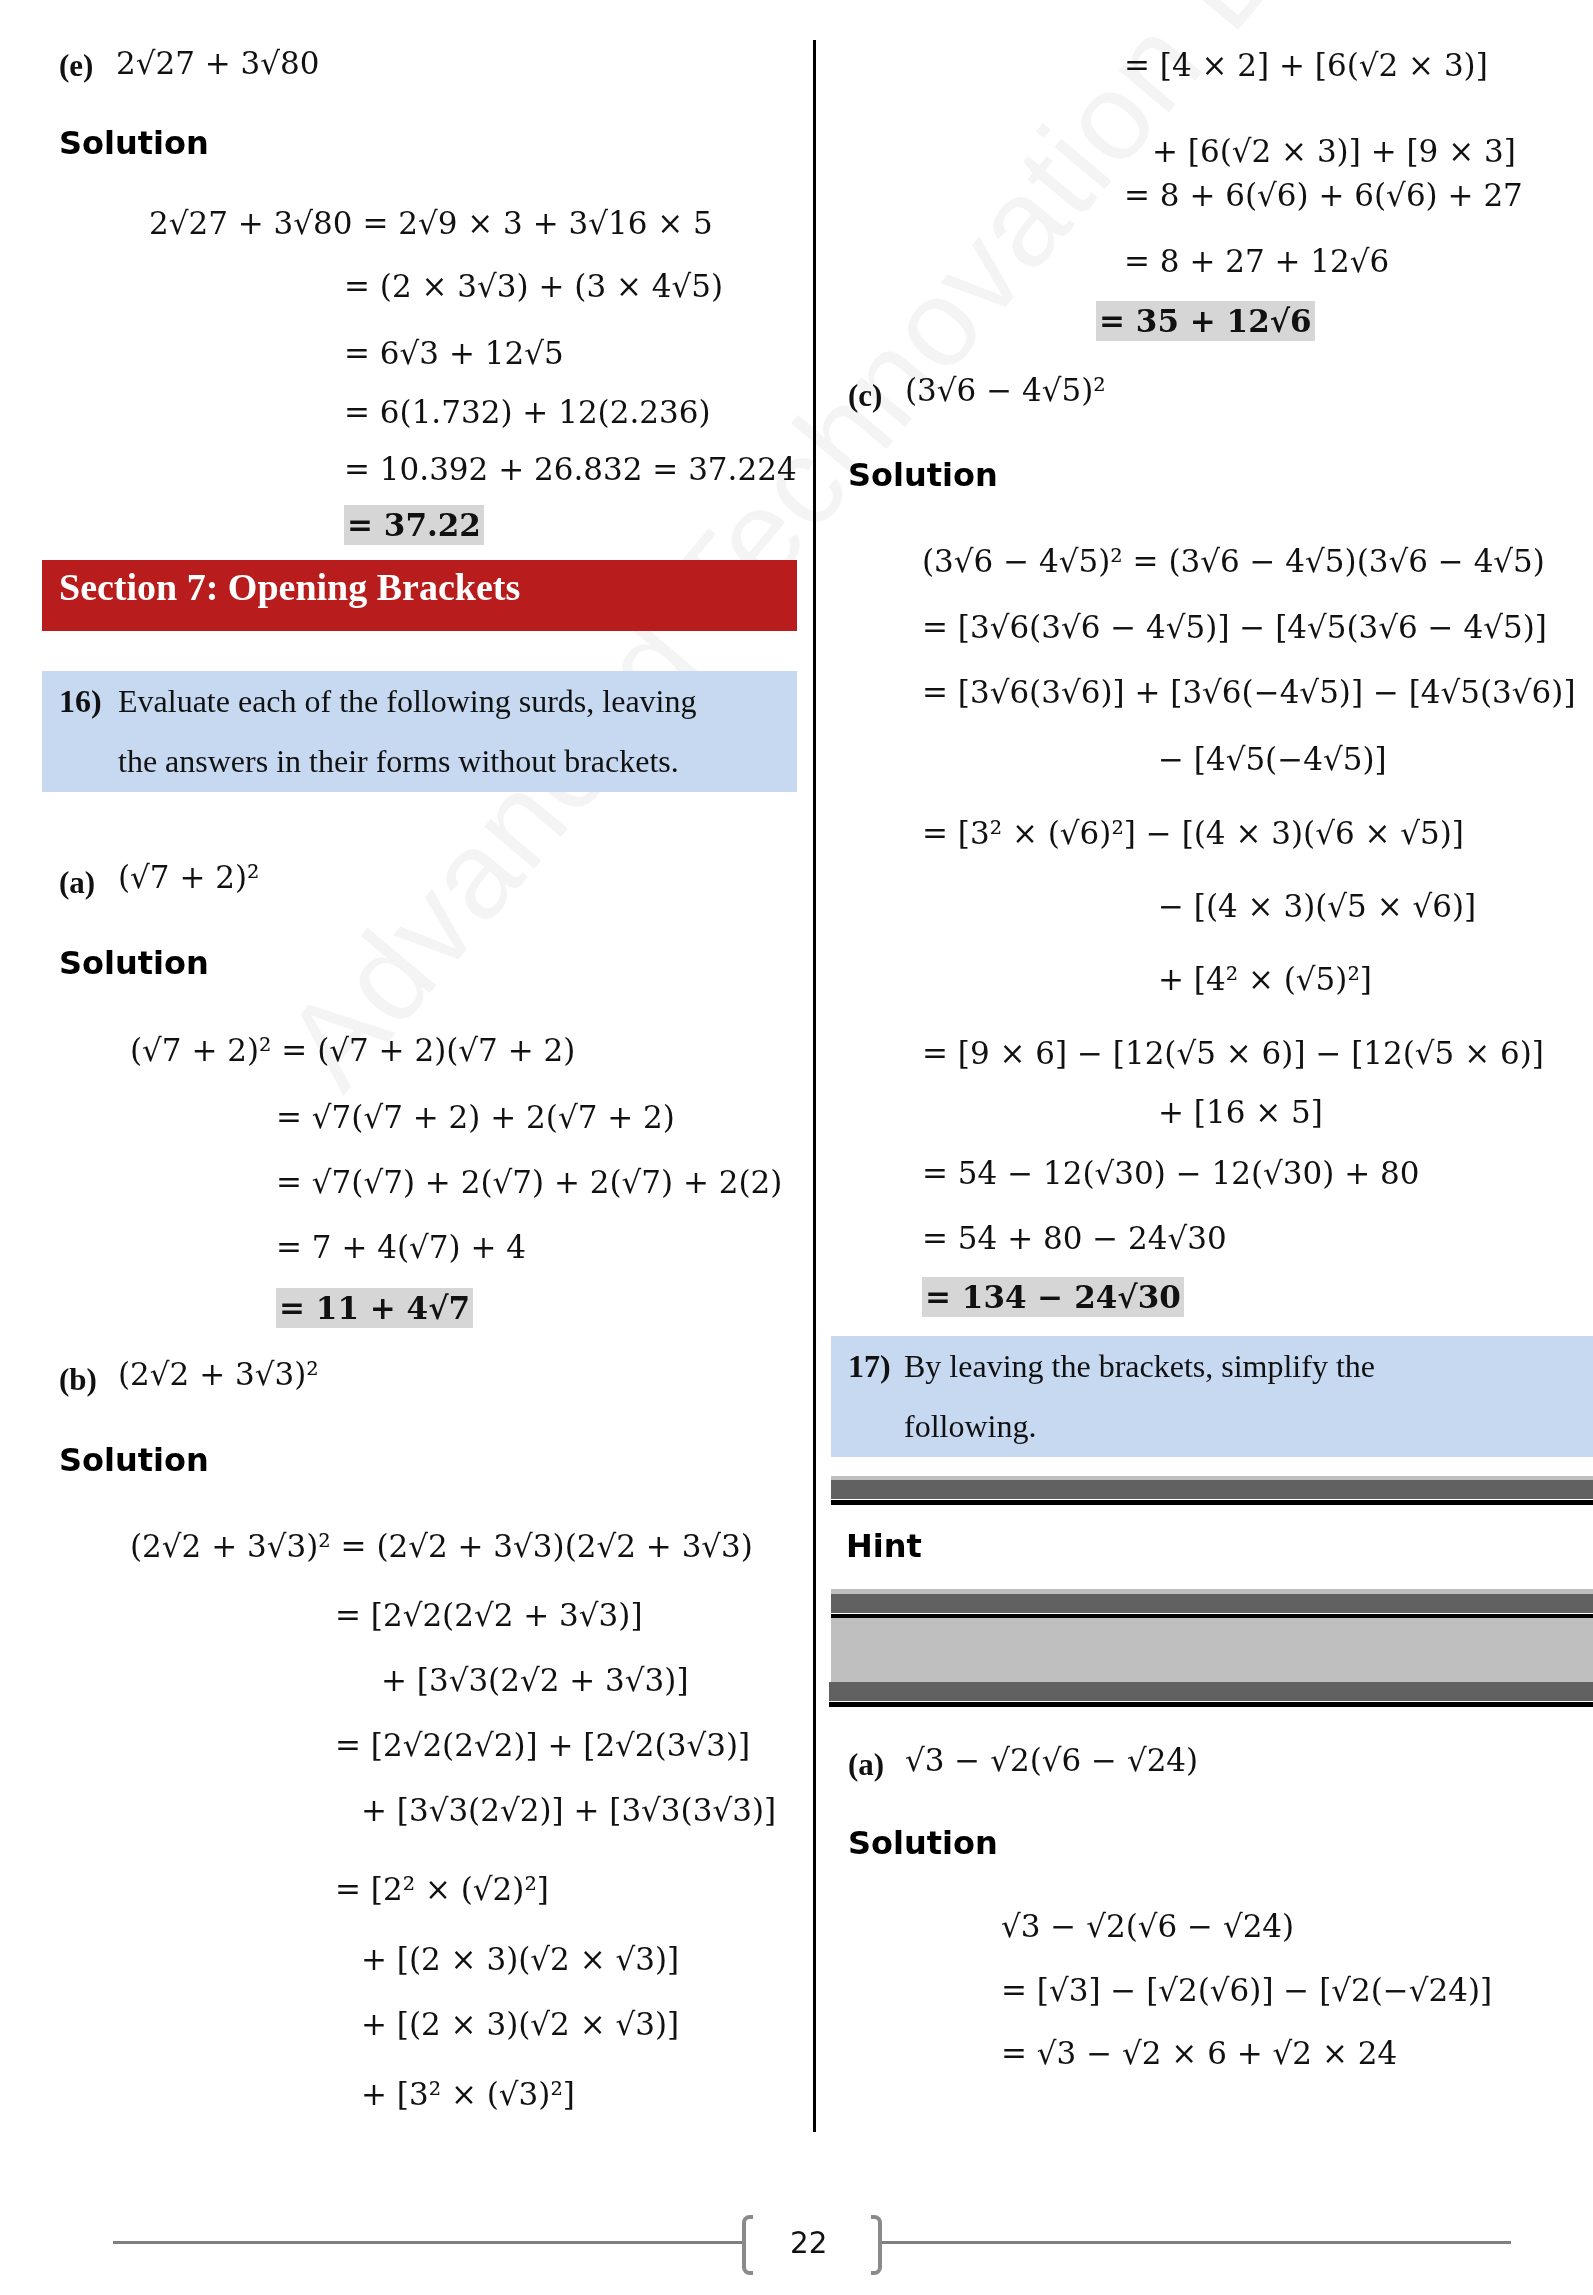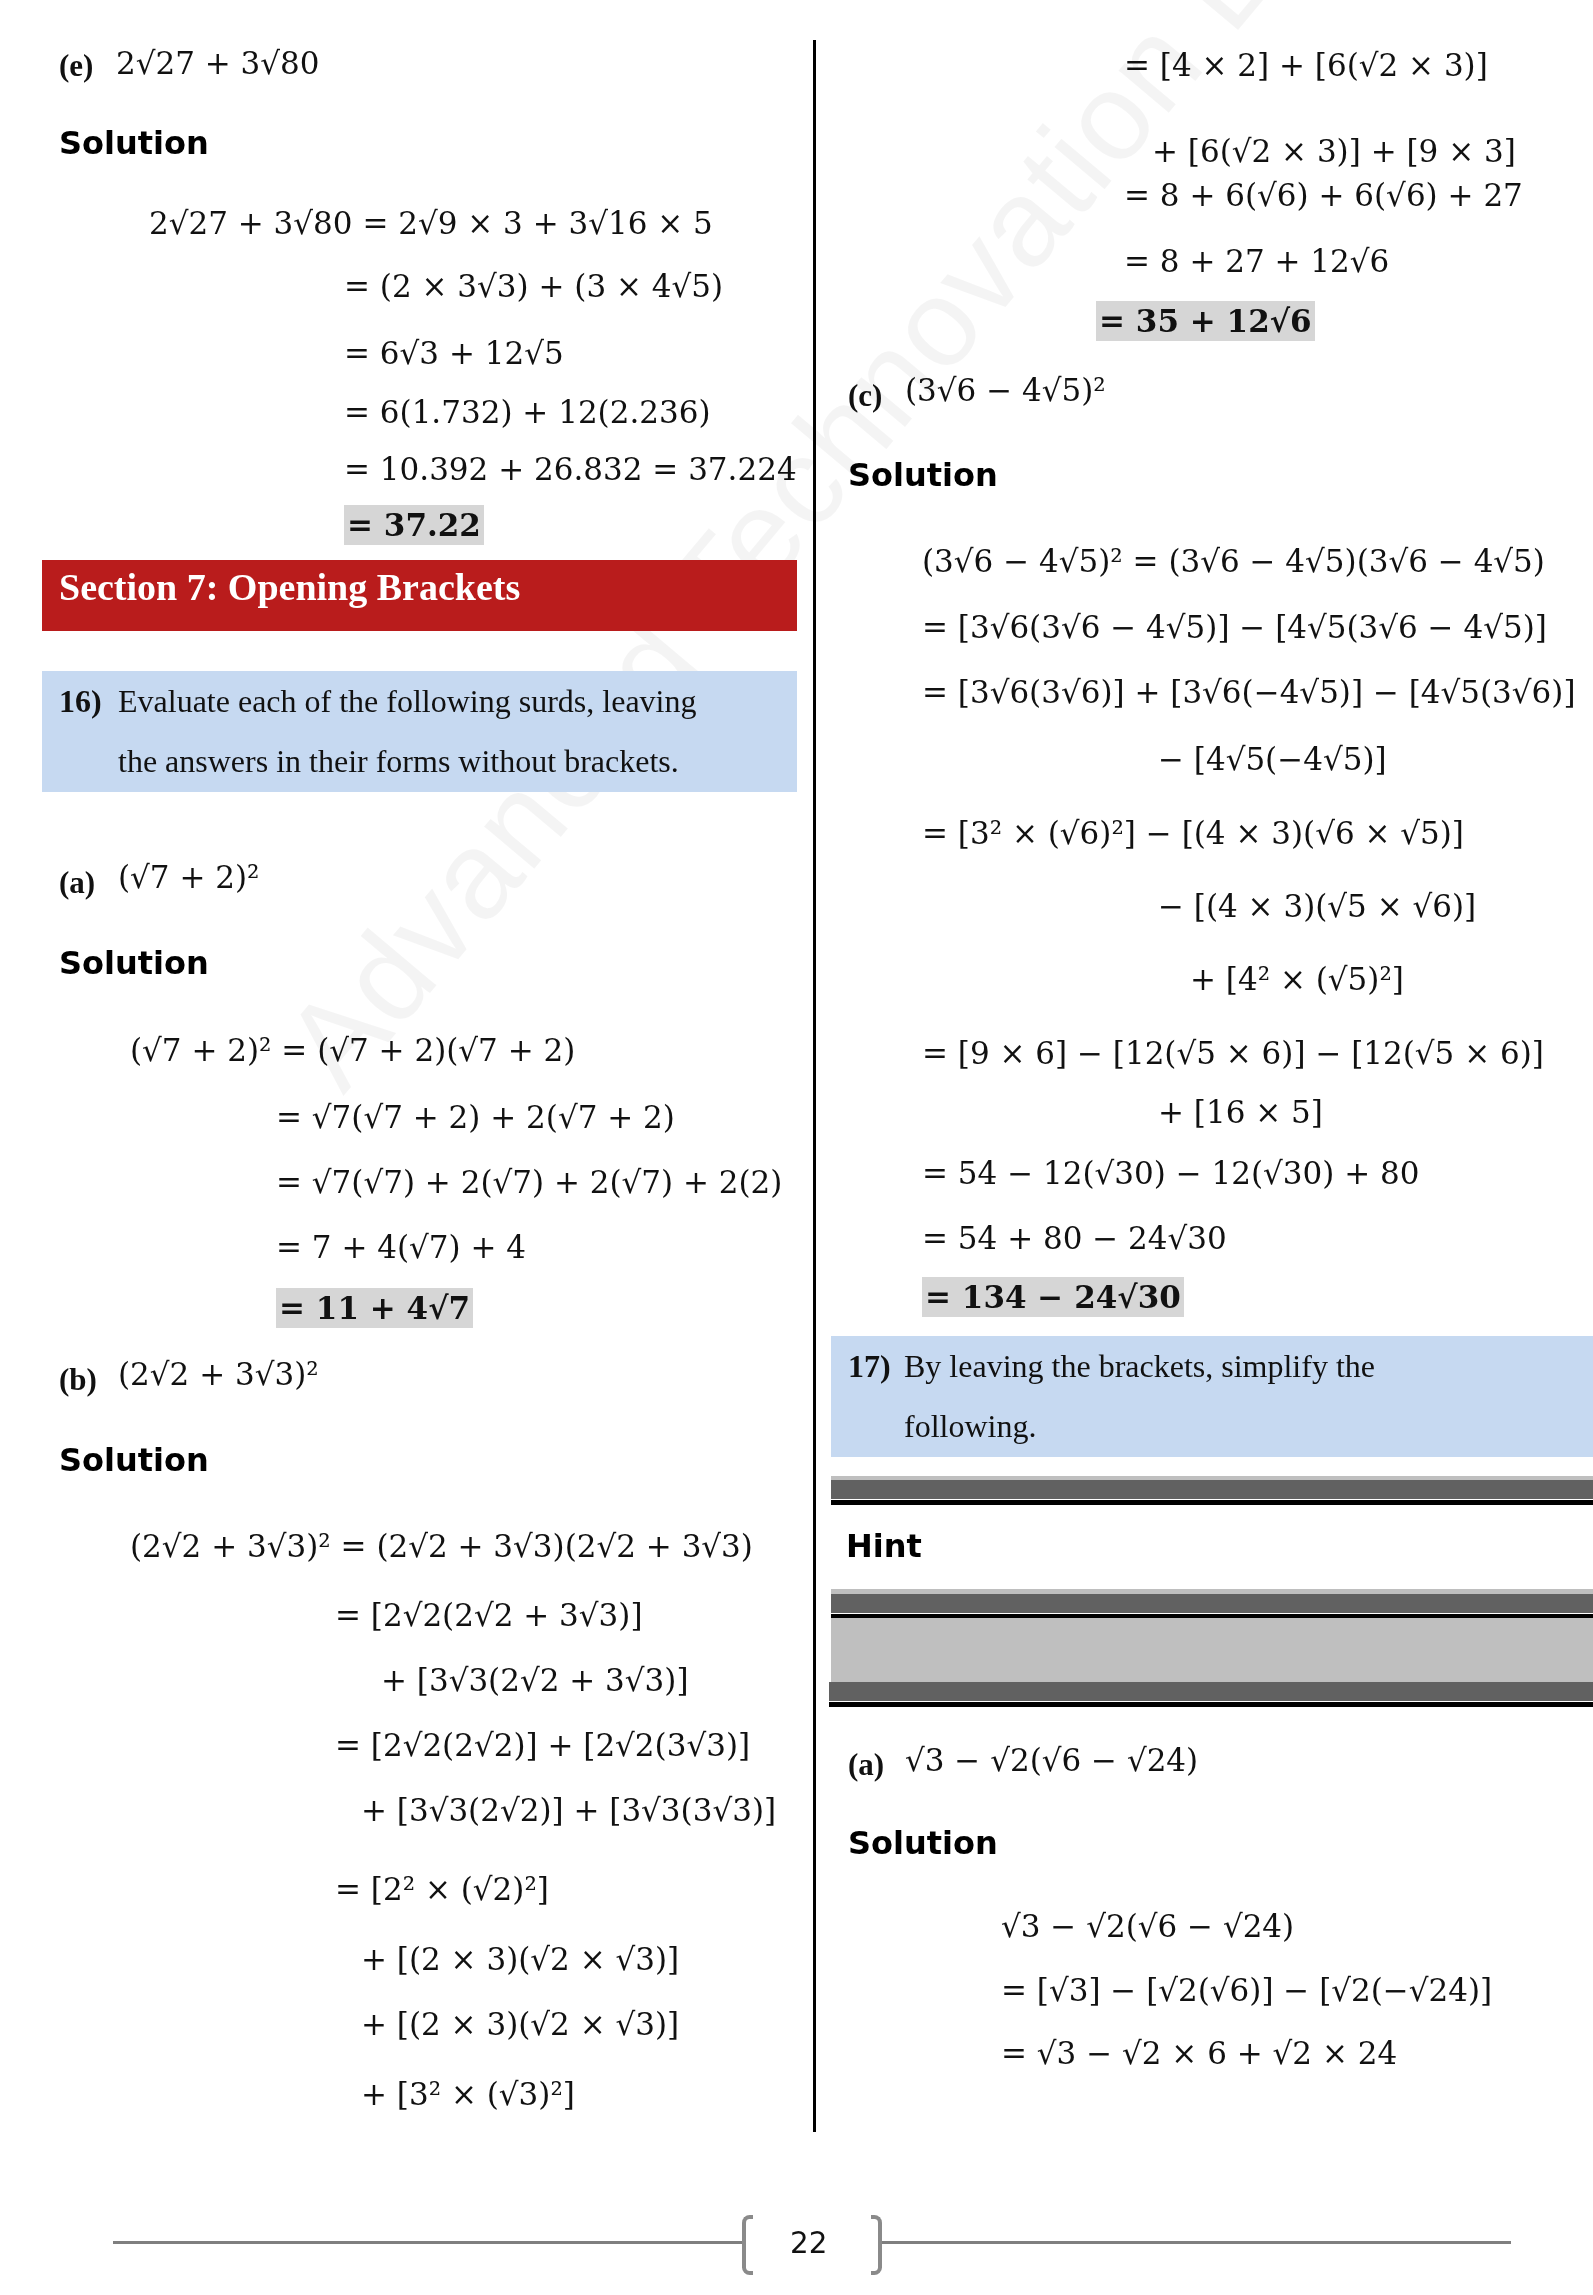--- a/index.html
+++ b/index.html
@@ -102,21 +102,21 @@
 
   <div class="abs label" style="left:848px;top:378px;">(c)</div>
   <div class="abs math" style="left:905px;top:375px;">(3√6 − 4√5)²</div>
   <div class="abs sol-head" style="left:848px;top:456px;">Solution</div>
   <div class="abs math" style="left:922px;top:546px;">(3√6 − 4√5)² = (3√6 − 4√5)(3√6 − 4√5)</div>
   <div class="abs math" style="left:922px;top:612px;">= [3√6(3√6 − 4√5)] − [4√5(3√6 − 4√5)]</div>
   <div class="abs math" style="left:922px;top:677px;">= [3√6(3√6)] + [3√6(−4√5)] − [4√5(3√6)]</div>
   <div class="abs math" style="left:1158px;top:744px;">− [4√5(−4√5)]</div>
   <div class="abs math" style="left:922px;top:818px;">= [3² × (√6)²] − [(4 × 3)(√6 × √5)]</div>
   <div class="abs math" style="left:1158px;top:891px;">− [(4 × 3)(√5 × √6)]</div>
-  <div class="abs math" style="left:1158px;top:964px;margin-left:32px;">+ [4² × (√5)²]</div>
+  <div class="abs math" style="left:1158px;top:964px;">+ [4² × (√5)²]</div>
   <div class="abs math" style="left:922px;top:1038px;">= [9 × 6] − [12(√5 × 6)] − [12(√5 × 6)]</div>
   <div class="abs math" style="left:1158px;top:1097px;">+ [16 × 5]</div>
   <div class="abs math" style="left:922px;top:1158px;">= 54 − 12(√30) − 12(√30) + 80</div>
   <div class="abs math" style="left:922px;top:1223px;">= 54 + 80 − 24√30</div>
   <div class="abs math answer" style="left:922px;top:1277px;">= 134 − 24√30</div>
 
   <div class="question-box" style="left:831px;top:1336px;width:763px;height:121px;">
     <span class="qnum" style="left:17px;top:0px;line-height:60px;">17)</span>
     <span class="qtext" style="left:73px;top:0px;">By leaving the brackets, simplify the</span>
     <span class="qtext" style="left:73px;top:60px;">following.</span>

